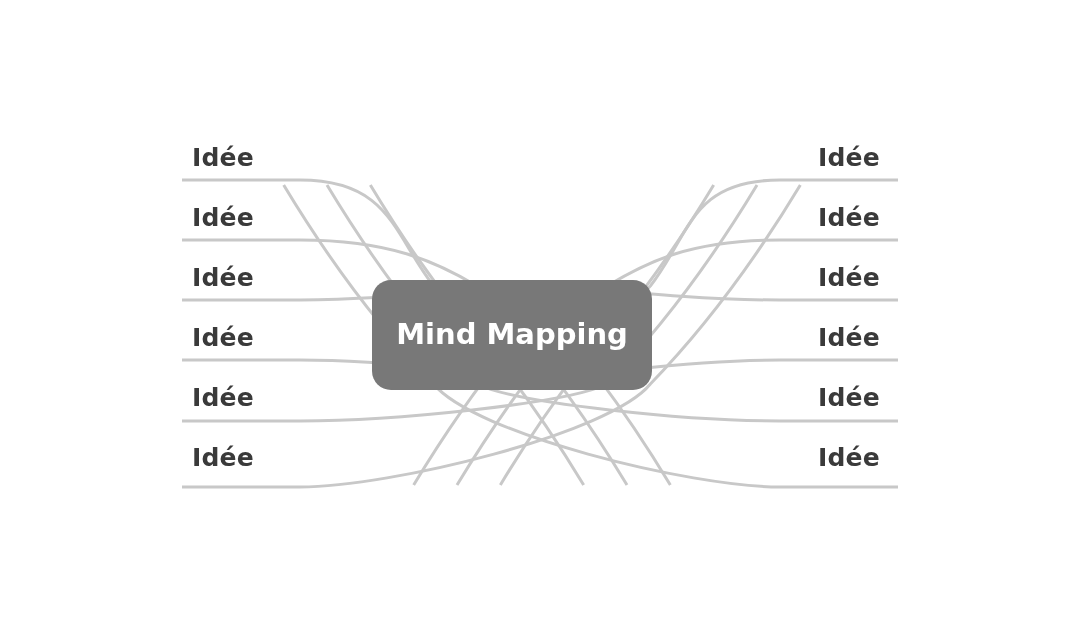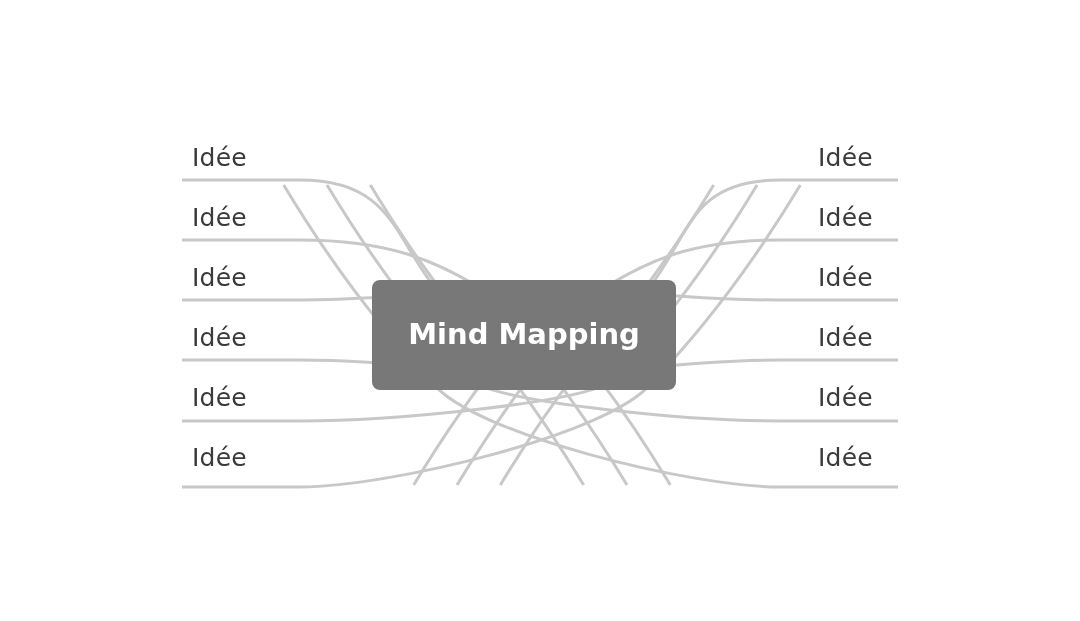--- a/index.html
+++ b/index.html
@@ -18,41 +18,41 @@
   #branch-svg {
     position: absolute;
     left: 0;
     top: 0;
     width: 1080px;
     height: 621px;
   }
   .branch-label {
     position: absolute;
     font-family: "DejaVu Sans", sans-serif;
-    font-weight: normal;
+    font-weight: bold;
     font-size: 25px;
     color: #3a3a3a;
     letter-spacing: 0.2px;
     white-space: nowrap;
     line-height: 1;
   }
   .branch-label.left {
     text-align: left;
   }
   .branch-label.right {
     text-align: right;
   }
   #center-node {
     position: absolute;
     left: 372px;
     top: 280px;
-    width: 304px;
+    width: 280px;
     height: 110px;
     background: #787878;
-    border-radius: 8px;
+    border-radius: 19px;
     display: flex;
     flex-direction: column;
     align-items: center;
     justify-content: center;
     box-sizing: border-box;
   }
   .center-line {
     font-family: "DejaVu Sans", sans-serif;
     font-weight: bold;
     font-size: 29px;

